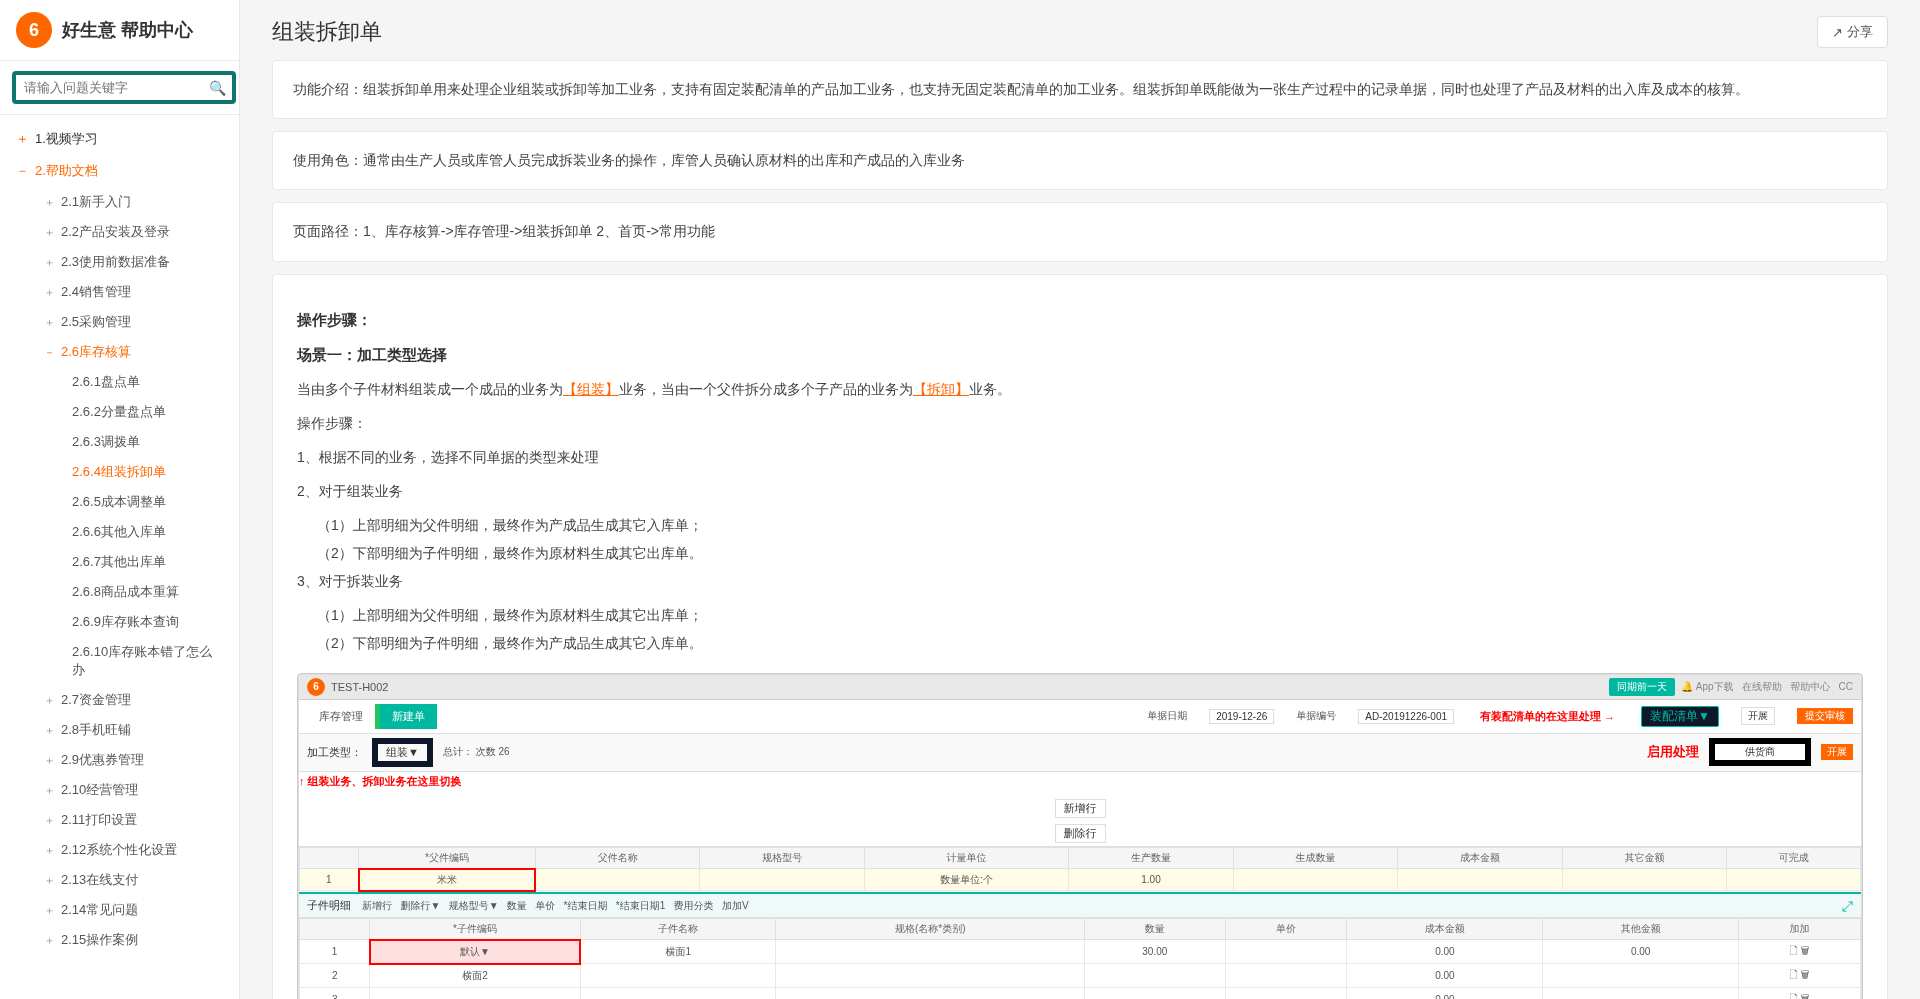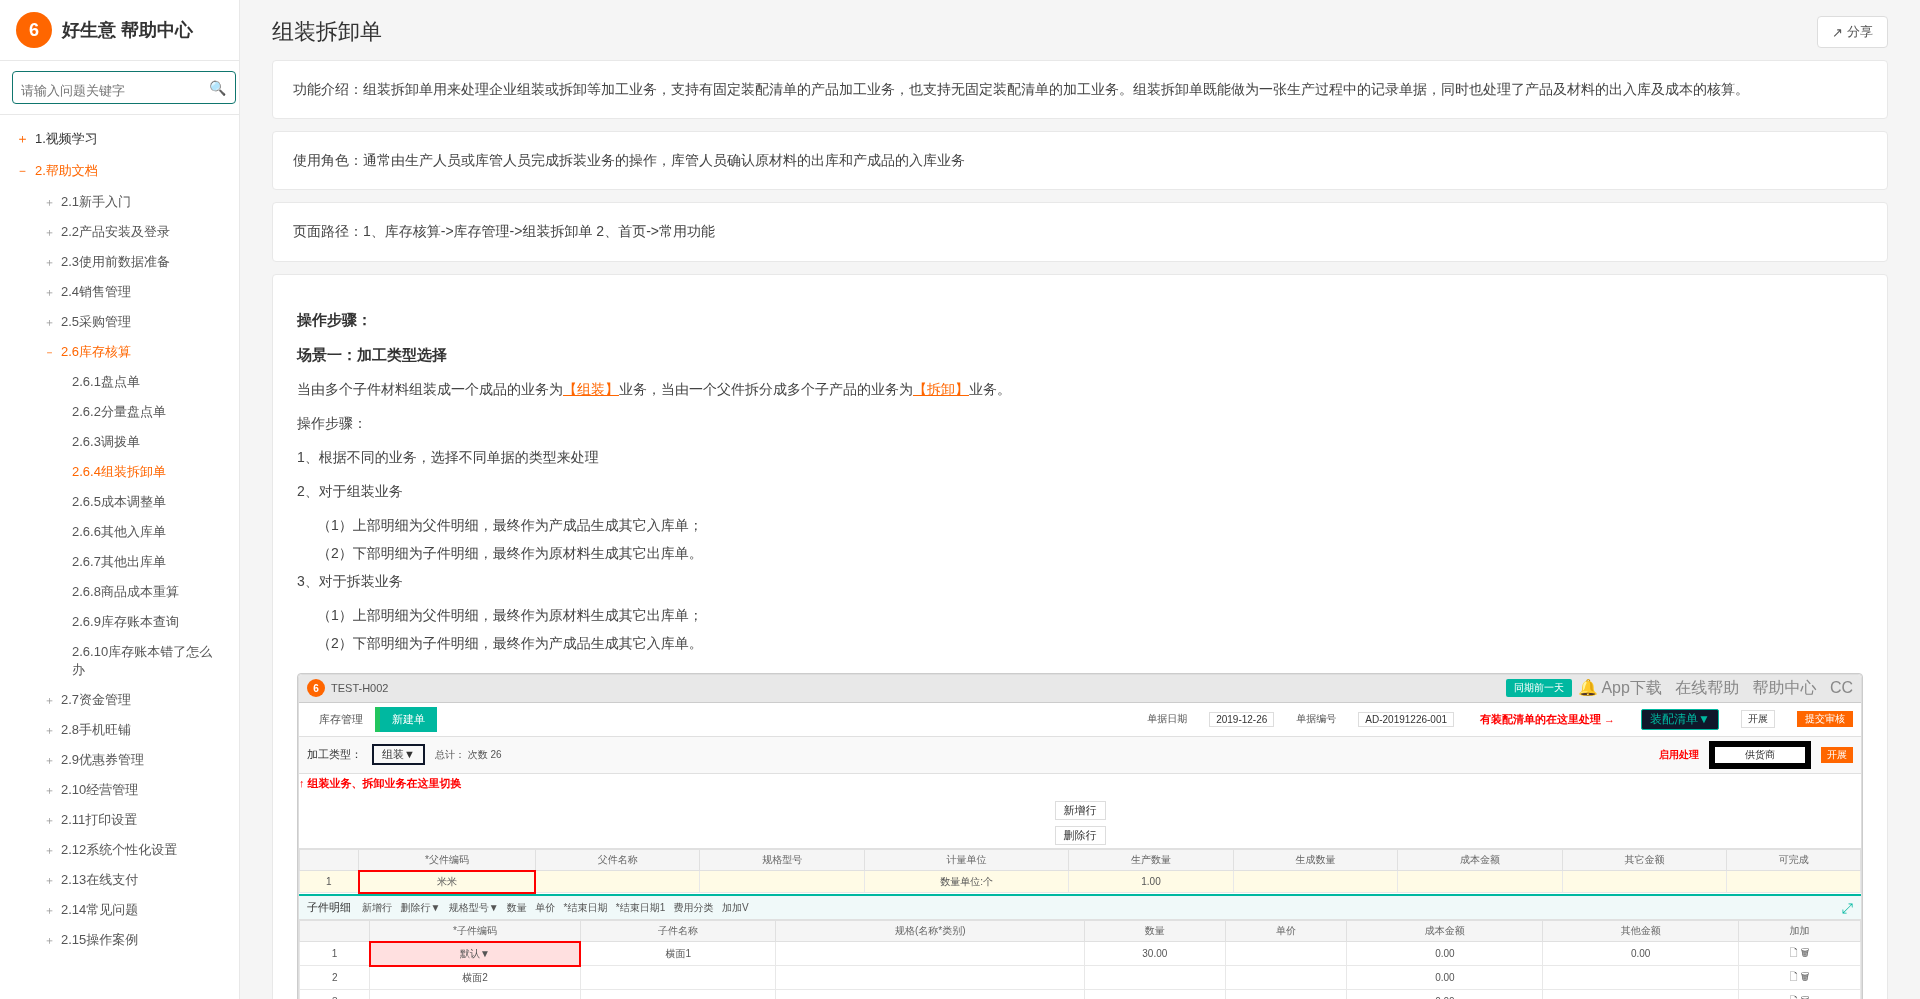--- a/index.html
+++ b/index.html
@@ -31,22 +31,22 @@
       color: #fff; font-size: 18px; font-weight: bold;
       margin-right: 10px; flex-shrink: 0;
     }
     .logo-text { font-size: 18px; font-weight: bold; color: #333; }
     .search-box {
       padding: 10px 12px;
       border-bottom: 1px solid #e8e8e8;
       display: flex; align-items: center;
     }
     .search-input {
-      flex: 1; border: 1px solid #0f766e; border-radius: 4px;
-      padding: 11px 28px 5px 8px;
+      flex: 1; border: 4px solid #0f766e; border-radius: 4px;
+      padding: 5px 28px 5px 8px;
       font-size: 13px; color: #999;
       outline: none;
     }
     .search-icon-btn {
       position: relative; margin-left: -26px;
       background: none; border: none; cursor: pointer;
       color: #999; font-size: 14px;
     }
     .nav-tree {
       flex: 1; overflow-y: auto; padding: 8px 0;
@@ -359,47 +359,47 @@
       <div class="step-indent">（1）上部明细为父件明细，最终作为原材料生成其它出库单；</div>
       <div class="step-indent">（2）下部明细为子件明细，最终作为产成品生成其它入库单。</div>
 
       <div class="screenshot-container">
         <div class="app-screenshot">
 
           <div style="background:#e8e8e8; padding:3px 8px; display:flex; align-items:center; gap:6px; font-size:11px; color:#555; border-bottom:1px solid #ccc;">
             <span style="background:#f60; color:#fff; border-radius:50%; width:18px; height:18px; display:inline-flex; align-items:center; justify-content:center; font-weight:bold; font-size:10px;">6</span>
             <span>TEST-H002</span>
             <span style="margin-left:auto; background:#00b8a0; color:#fff; padding:2px 8px; border-radius:2px; font-size:10px;">同期前一天</span>
-            <span style="color:#888; font-size:16px;">🔔 App下载 &nbsp; 在线帮助 &nbsp; 帮助中心 &nbsp; CC</span>
+            <span style="color:#888; font-size:10px;">🔔 App下载 &nbsp; 在线帮助 &nbsp; 帮助中心 &nbsp; CC</span>
           </div>
 
           <div style="background:#fff; border-bottom:1px solid #e0e0e0; padding:0 8px; display:flex; align-items:center; gap:0;">
             <div style="padding:5px 12px; border-right:5px solid #22c55e; font-size:11px; color:#555; cursor:pointer;">库存管理</div>
             <div style="padding:5px 12px; background:#00b8a0; color:#fff; font-size:11px; cursor:pointer;">新建单</div>
             <div style="margin-left:auto; display:flex; gap:22px; padding:6px 0; align-items:center;">
               <span style="font-size:10px; color:#555;">单据日期</span>
               <span style="font-size:10px; border:1px solid #ddd; padding:1px 6px; background:#fff;">2019-12-26</span>
               <span style="font-size:10px; color:#555;">单据编号</span>
               <span style="font-size:10px; border:1px solid #ddd; padding:1px 6px; background:#fff;">AD-20191226-001</span>
 
               <span style="color:red; font-size:11px; font-weight:bold; margin:0 4px;">有装配清单的在这里处理 →</span>
               <span style="font-size:12px; background:#0f172a; border:1px solid #00b8a0; padding:1px 8px; border-radius:2px; color:#00b8a0; cursor:pointer;">装配清单▼</span>
               <span style="font-size:10px; background:#fff; border:1px solid #ddd; padding:1px 6px; cursor:pointer;">开展</span>
               <span style="font-size:10px; background:#f60; color:#fff; padding:1px 8px; cursor:pointer;">提交审核</span>
             </div>
           </div>
 
           <div style="background:#f9f9f9; border-bottom:1px solid #e0e0e0; padding:4px 8px; display:flex; align-items:center; gap:10px; font-size:11px; position:relative;">
             <span>加工类型：</span>
-            <span style="border:2px solid #0f172a; padding:1px 8px; cursor:pointer;">组装▼</span>
+            <span style="border:6px solid #0f172a; padding:1px 8px; cursor:pointer;">组装▼</span>
             <span style="font-size:10px; color:#555;">总计：&nbsp;次数 26</span>
 
             <span style="position:absolute; left:0; bottom:-18px; color:red; font-size:11px; font-weight:bold;">↑ 组装业务、拆卸业务在这里切换</span>
 
-            <span style="margin-left:auto; color:red; font-size:10px; font-weight:bold;">启用处理</span>
+            <span style="margin-left:auto; color:red; font-size:13px; font-weight:bold;">启用处理</span>
             <span style="border:6px solid #000000; padding:1px 30px; background:#fff; font-size:10px;">供货商</span>
             <span style="font-size:10px; background:#f60; color:#fff; padding:1px 6px; cursor:pointer;">开展</span>
           </div>
 
           <div style="height:20px;"></div>
 
           <div style="background:#fff; border-bottom:1px solid #e0e0e0; padding:3px 8px; display:flex; align-items:center; gap:6px; font-size:11px; margin-top:4px;flex-direction:column;">
             <span style="border:1px solid #ddd; padding:1px 8px; cursor:pointer;">新增行</span>
             <span style="border:1px solid #ddd; padding:1px 8px; cursor:pointer;">删除行</span>
           </div>

